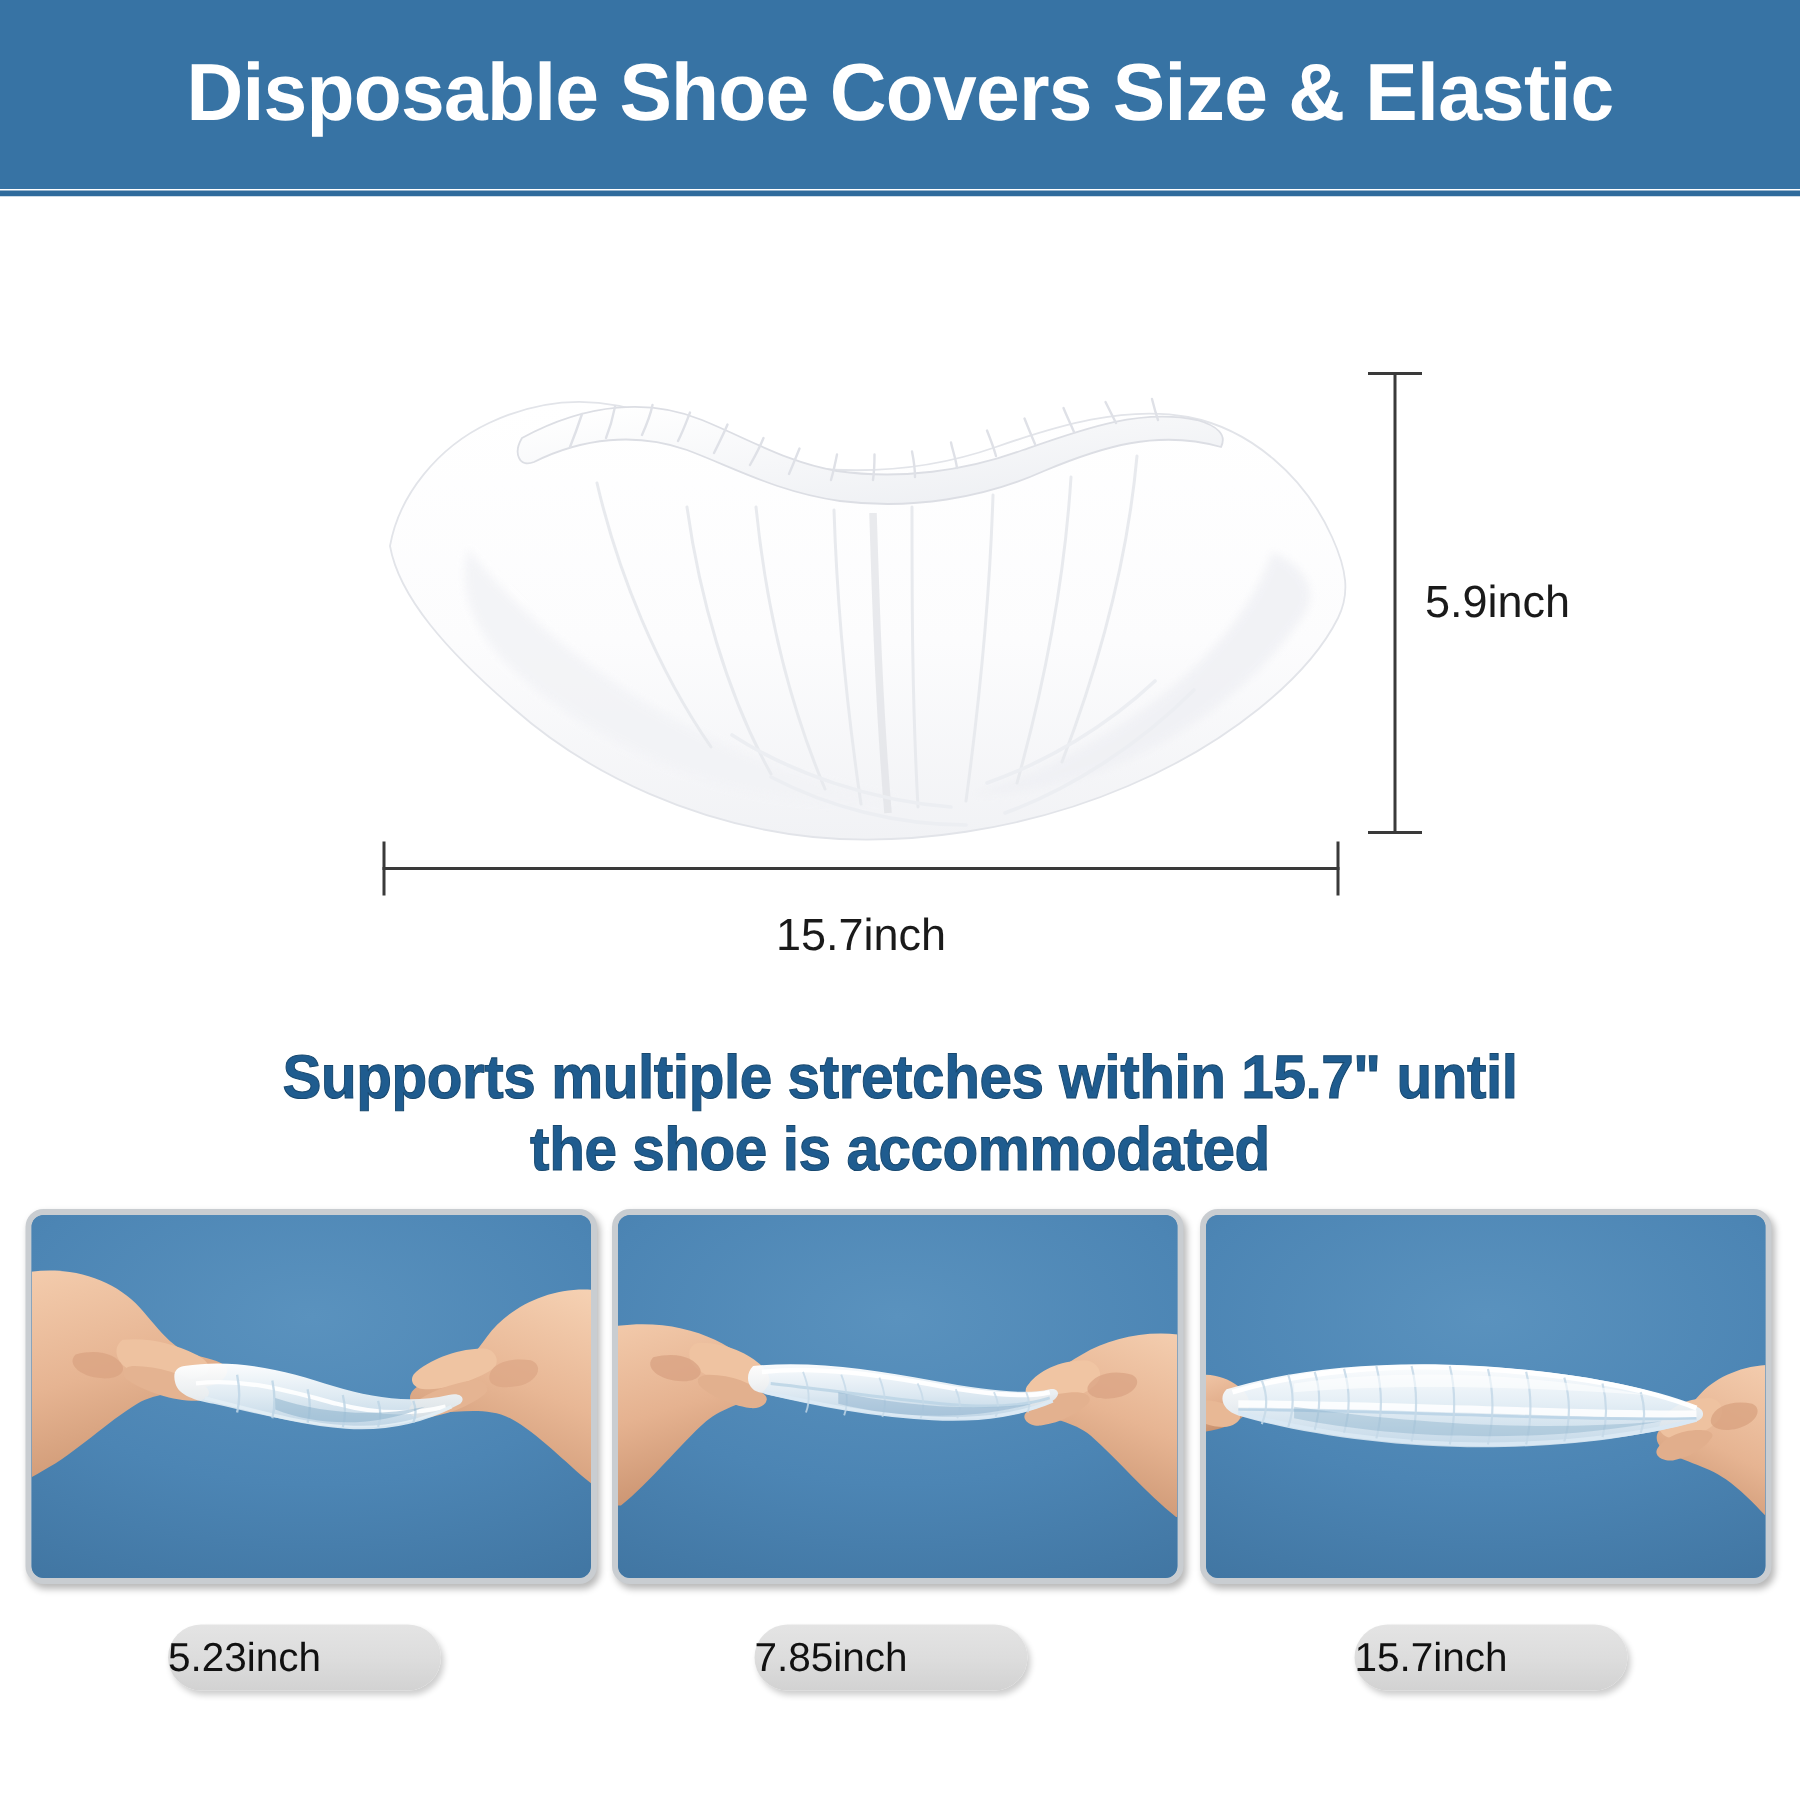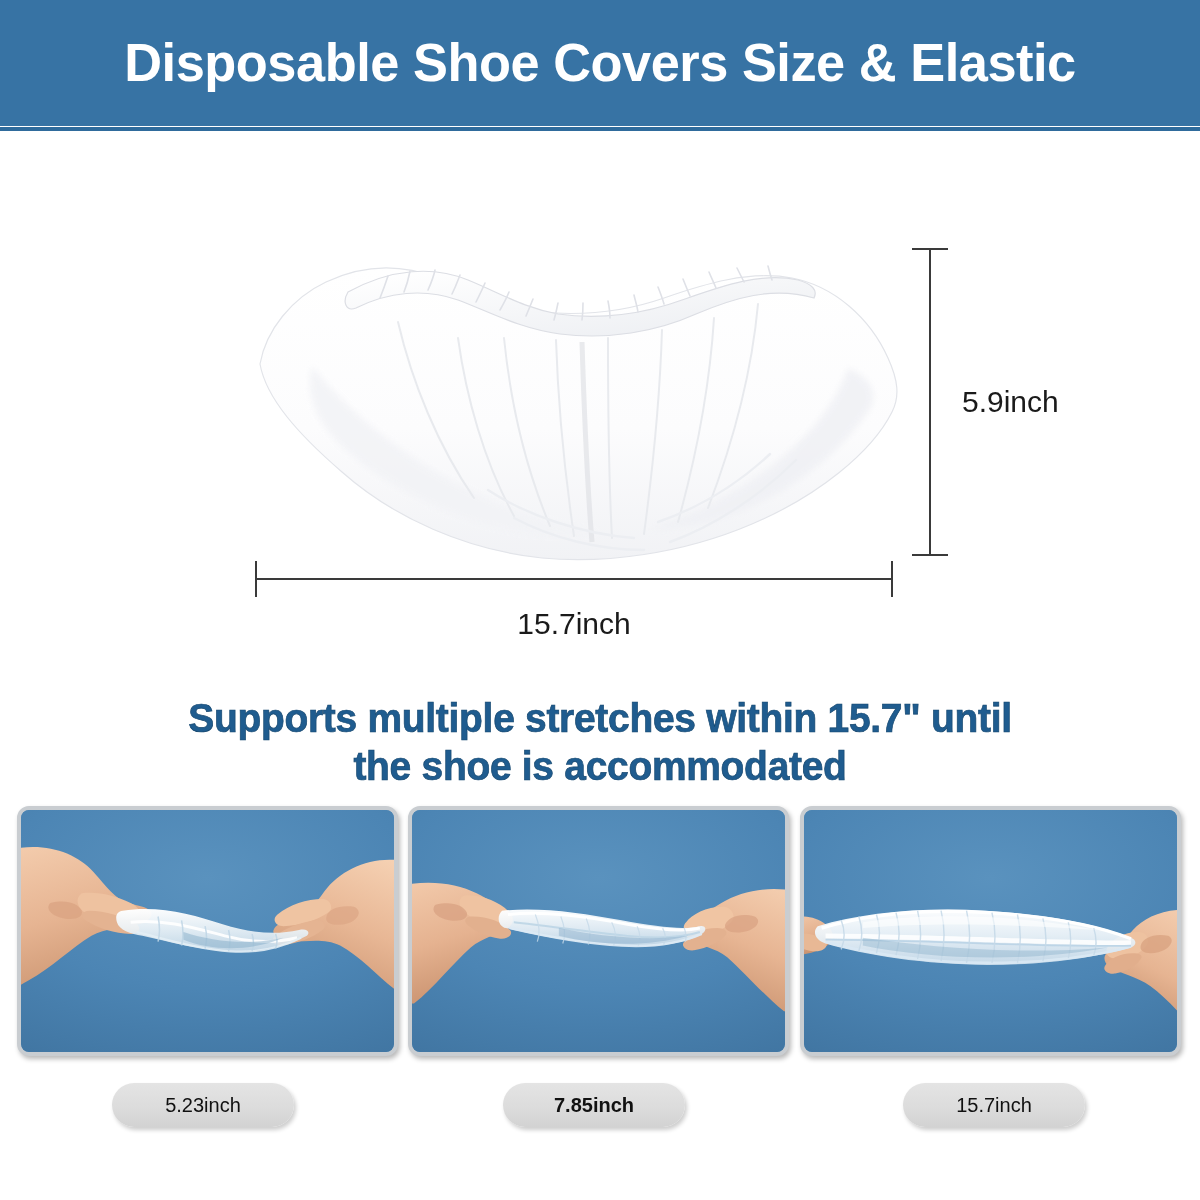--- a/index.html
+++ b/index.html
@@ -80,21 +80,20 @@
     background: #3a3a3a;
   }
   .dim-v-cap-top { top: 117px; }
   .dim-v-cap-bot { top: 423px; }
   .dim-v-label {
     position: absolute;
     left: 950px; top: 254px;
     font-size: 30px;
     color: #1a1a1a;
     white-space: nowrap;
-    margin-left: 12px;
   }
 
   
   .dim-h {
     position: absolute;
     left: 255px; top: 447px;
     width: 638px; height: 2px;
     background: #3a3a3a;
   }
   .dim-h-cap-left, .dim-h-cap-right {
@@ -172,27 +171,27 @@
   }
   .badge {
     position: absolute;
     top: 0;
     width: 182px;
     height: 44px;
     border-radius: 22px;
     background: linear-gradient(180deg, #E4E4E4 0%, #DCDCDC 55%, #D2D2D2 100%);
     box-shadow: 2px 3px 4px rgba(0,0,0,0.20);
     color: #111111;
-    font-size: 20px;
+    font-size: 27px;
     line-height: 44px;
-    text-align: center;
+    text-align: left;
     white-space: nowrap;
   }
   .badge-1 { left: 112px; }
-  .badge-2 { left: 503px; font-weight: bold; }
+  .badge-2 { left: 503px; }
   .badge-3 { left: 903px; }
 </style>
 </head>
 <body>
 
 <div id="page">
 
   <div class="header-band"></div>
   <div class="header-title">Disposable Shoe Covers Size &amp; Elastic</div>
   <div class="header-rule"></div>

